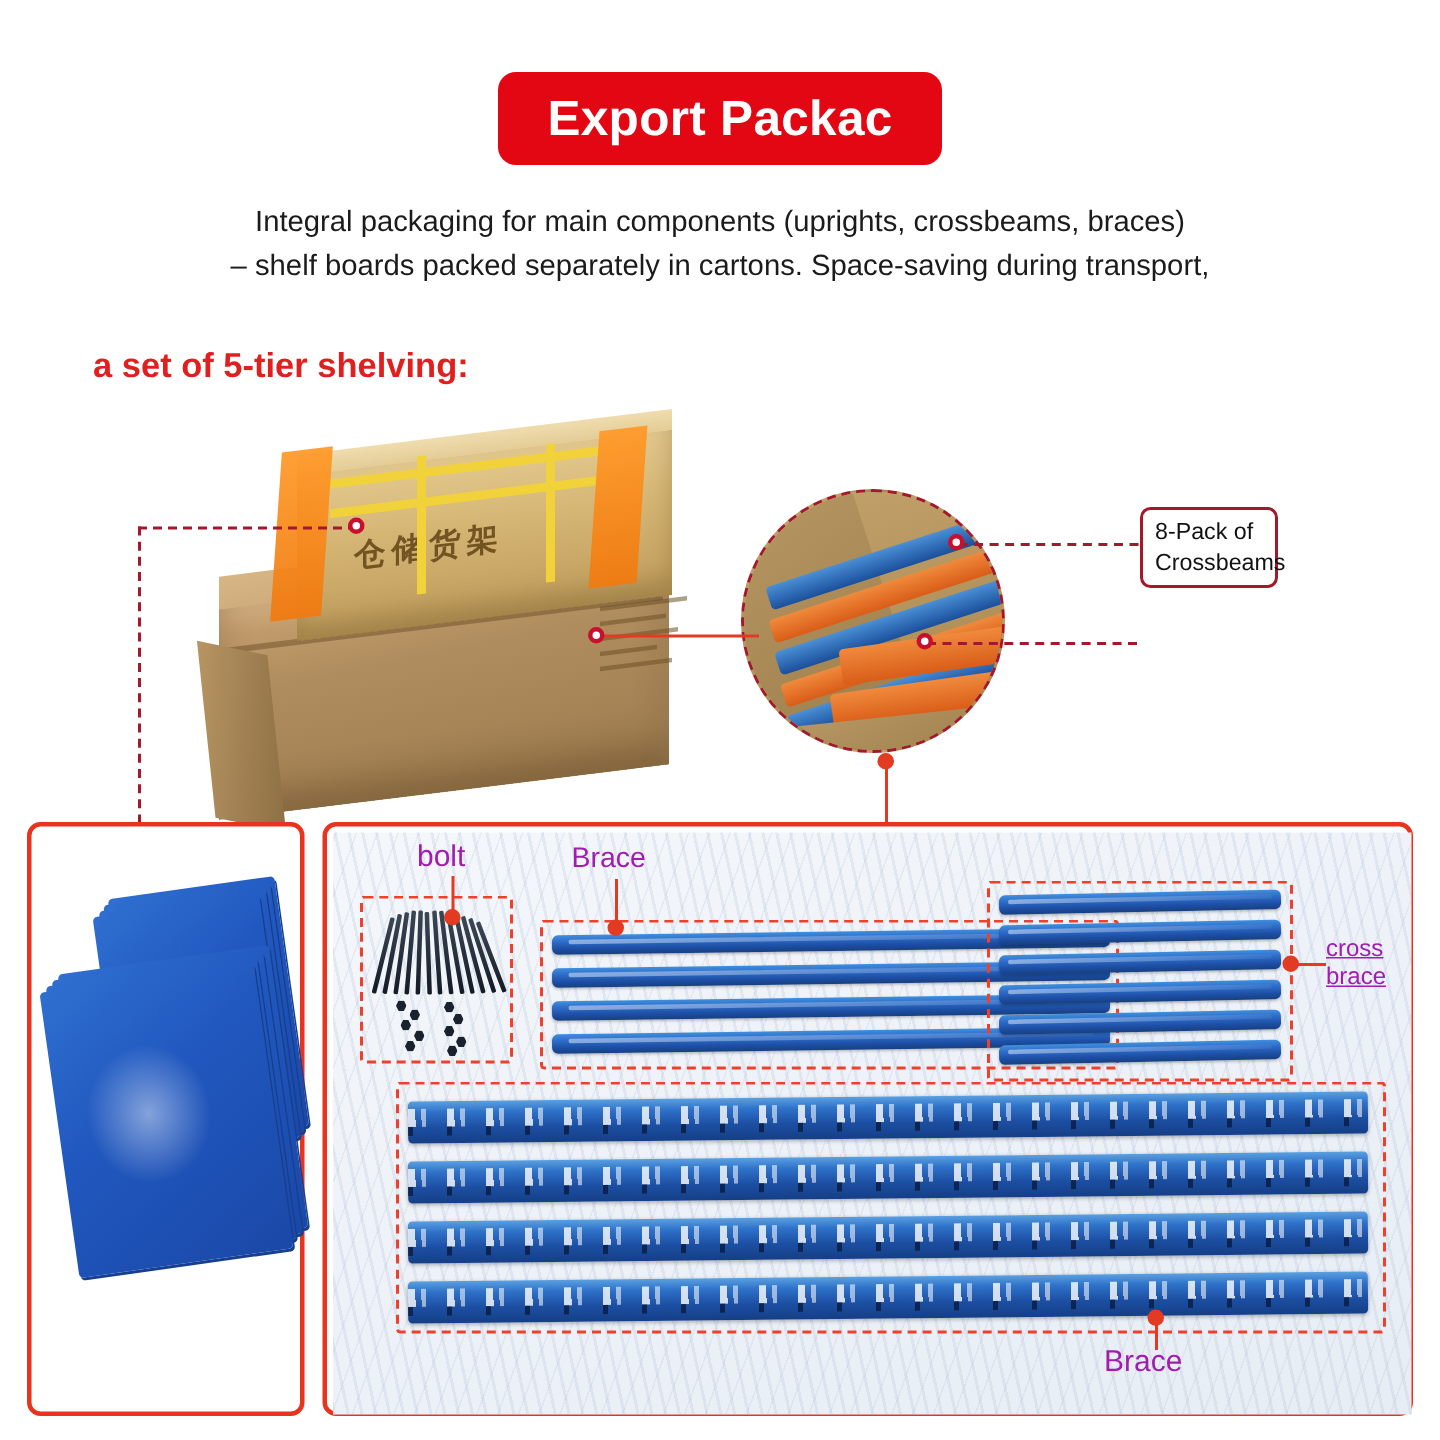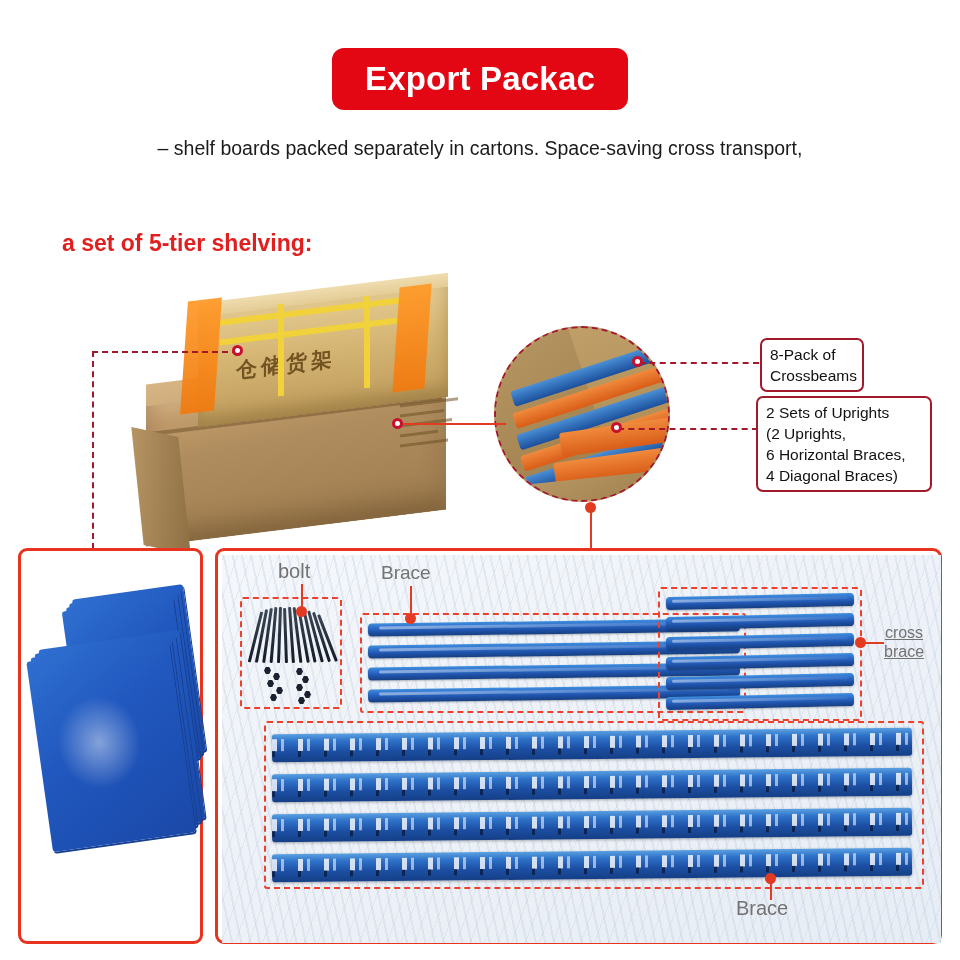--- a/index.html
+++ b/index.html
@@ -109,25 +109,25 @@
   .ci-blue { background: linear-gradient(180deg,#4a8fd6,#1b4f9c); }
   .ci-org  { background: linear-gradient(180deg,#f08a3c,#d95d18); }
   .ci-card { position:absolute; background: linear-gradient(160deg,#b99a67,#9a7b48); }
 
   
   .label-box {
     position:absolute; border: 2px solid #A3192B; border-radius: 7px;
     background:#fff; color:#111; font-size: 15.5px; line-height: 21px;
     padding: 4px 8px; white-space: pre-line;
   }
-  #lbl-crossbeams { left: 760px; top: 324px; width: 104px; }
+  #lbl-crossbeams { left: 760px; top: 324px; width: 92px; }
   #lbl-uprights  { left: 756px; top: 382px; width: 176px; }
 
   .plain-label {
-    position:absolute; color:#737373; font-size: 19px; line-height: 22px; text-align: center;
+    position:absolute; color:#a21caf; font-size: 19px; line-height: 22px;
   }
   #lbl-bolt   { left: 278px; top: 546px; font-size: 20px; }
   #lbl-brace  { left: 381px; top: 548px; font-size: 19px; }
   #lbl-cross  { left: 884px; top: 609px; font-size: 16px; line-height:19px; }
   #lbl-column { left: 736px; top: 883px; font-size: 20px; }
 
   
   .dash-h { position:absolute; height:0; border-top: 2px dashed #A3192B; }
   .dash-v { position:absolute; width:0; border-left: 2px dashed #A3192B; }
   .solid-h{ position:absolute; height:2px; background:#E23B22; }
@@ -213,21 +213,22 @@
 </head>
 <body>
 
 <div class="stage">
 
   <div class="title-banner">
     <span class="txt">Export Packac</span>
   </div>
 
   <div class="desc">
-    <div>– shelf boards packed separately in cartons. Space-saving cross transport,</div>
+    <div>Integral packaging for main components (uprights, crossbeams, braces)</div>
+    <div>– shelf boards packed separately in cartons. Space-saving during transport,</div>
   </div>
 
   <div class="subtitle">a set of 5-tier shelving:</div>
 
   <div class="photo-carton">
     <div class="carton-top"></div>
     <div class="carton-box"></div>
     <div class="carton-seam"></div>
     <div class="carton-end"></div>
     <div class="carton-marks">
@@ -272,24 +273,20 @@
   <div class="dot" style="left:632px; top:342px;"></div>
 
   <div class="dash-h" style="left:618px; top:414px; width:140px;"></div>
   <div class="dot" style="left:611px; top:408px;"></div>
 
   <div class="solid-v" style="left:590px; top:494px; height:42px;"></div>
   <div class="dot-solid" style="left:585px; top:488px;"></div>
 
   <div class="label-box" id="lbl-crossbeams">8-Pack of
 Crossbeams</div>
-  <div class="label-box" id="lbl-uprights">2 Sets of Uprights
-(2 Uprights,
-6 Horizontal Braces,
-4 Diagonal Braces)</div>
 
   <div class="panel" id="panel-left">
     <div class="board-stack">
       <div class="board" style="left:62px; top:40px;  width:112px; height:168px; transform:rotate(-8deg);"></div>
       <div class="board" style="left:59px; top:44px;  width:112px; height:168px; transform:rotate(-8deg);"></div>
       <div class="board" style="left:56px; top:48px;  width:112px; height:168px; transform:rotate(-8deg);"></div>
       <div class="board" style="left:52px; top:52px;  width:112px; height:170px; transform:rotate(-8deg);"></div>
     </div>
     <div class="board-stack">
       <div class="board" style="left:30px; top:88px; width:142px; height:190px; transform:rotate(-8deg);"></div>

